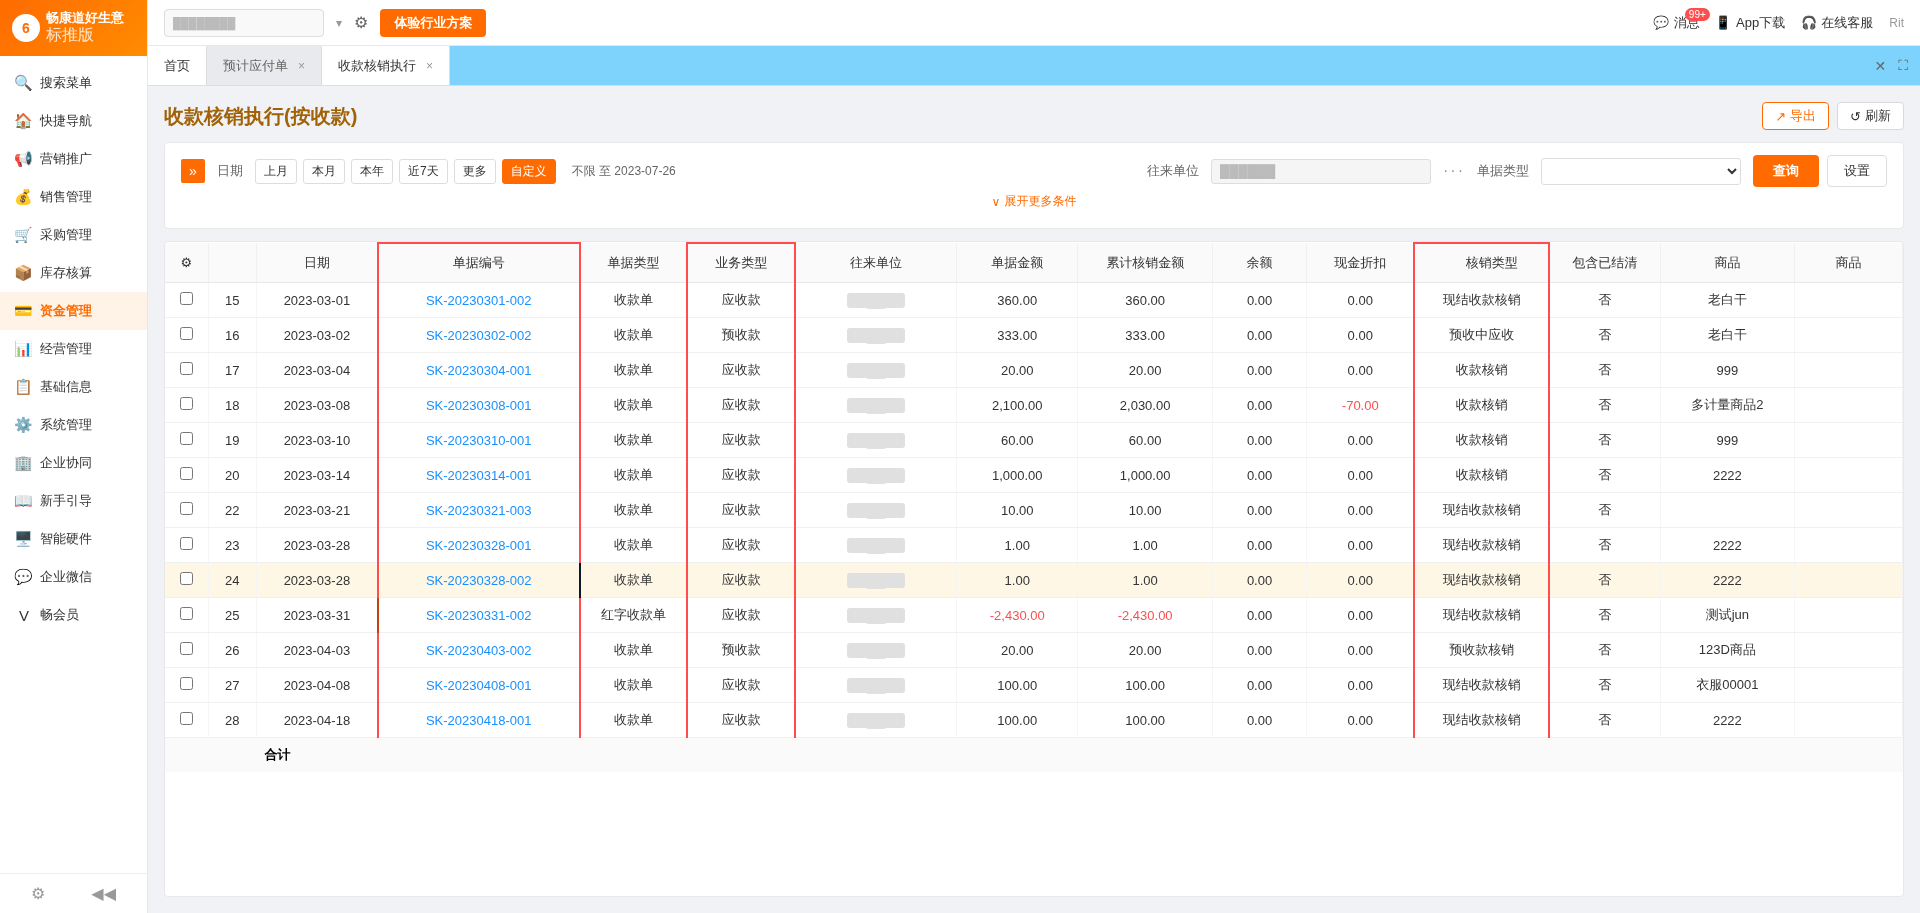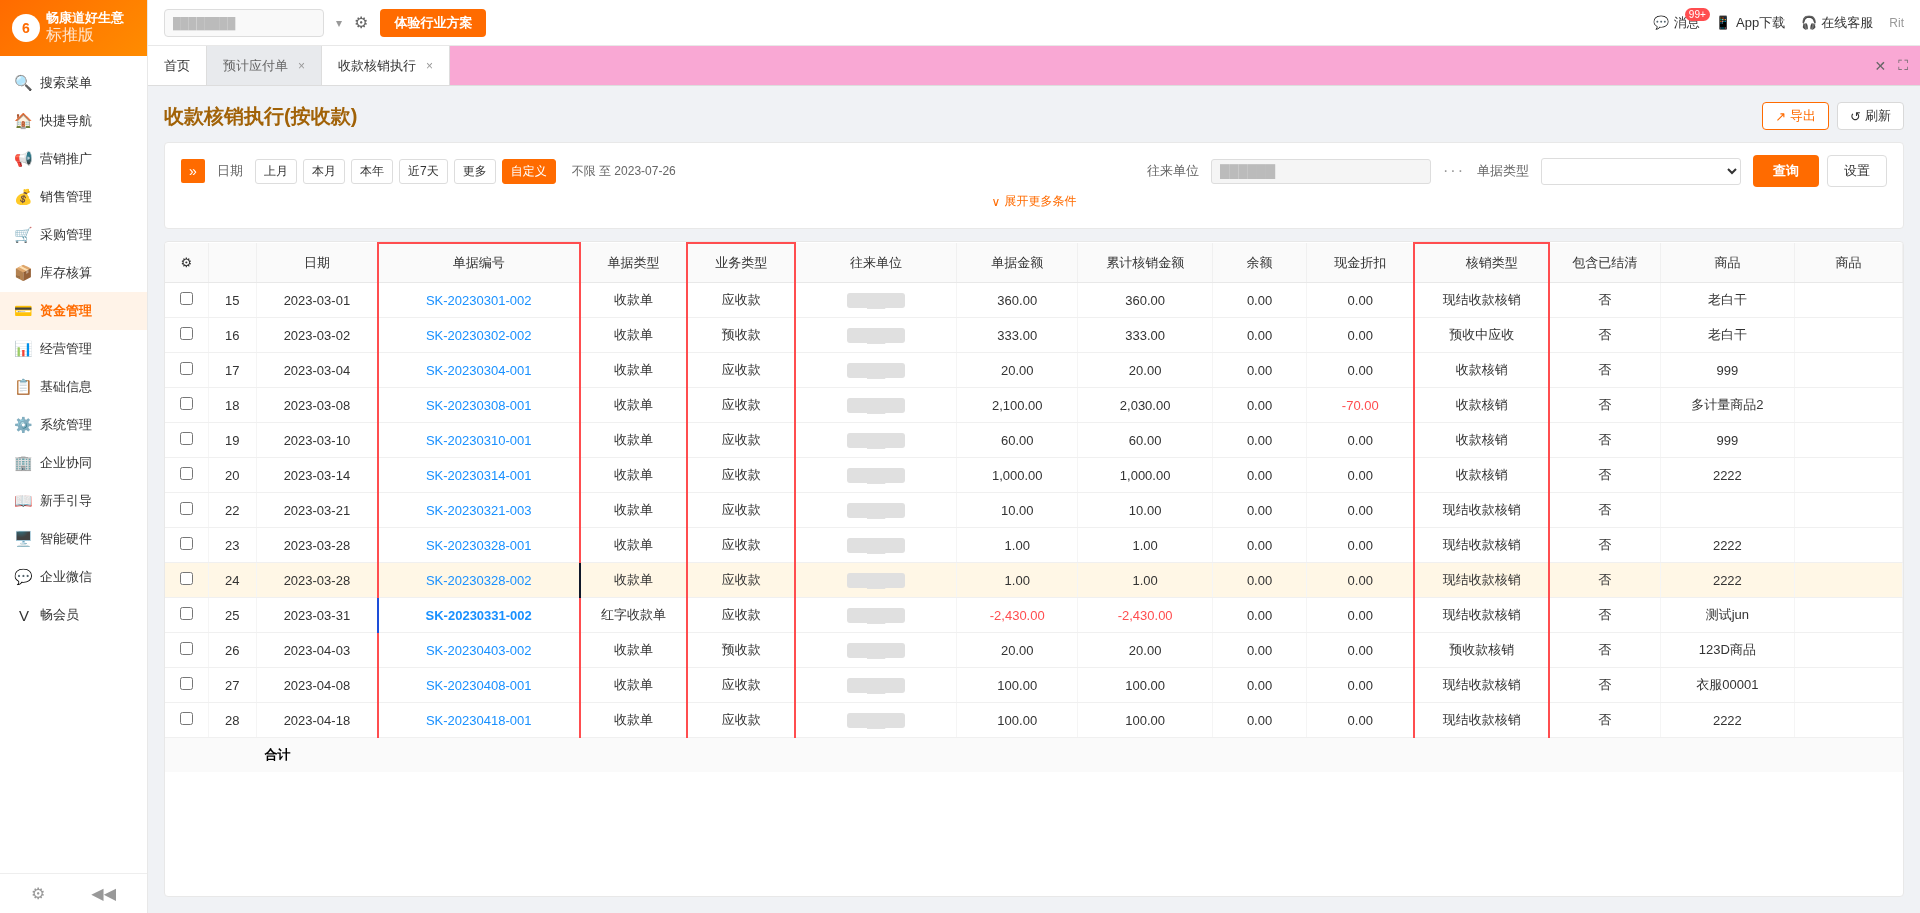--- a/index.html
+++ b/index.html
@@ -69,21 +69,21 @@
       position: absolute; top: -6px; right: -10px;
       background: #ff4d4f; color: #fff; font-size: 10px; border-radius: 8px;
       padding: 1px 4px; min-width: 16px; text-align: center;
     }
     .topbar-app { display: flex; align-items: center; gap: 4px; cursor: pointer; color: #333; font-size: 13px; }
     .topbar-service { display: flex; align-items: center; gap: 4px; cursor: pointer; color: #333; font-size: 13px; }
     .topbar-user { color: #999; font-size: 12px; }
 
     
     .tabbar {
-      height: 40px; background: #f9a8d4;
+      height: 40px; background: #7dd3fc;
       display: flex; align-items: stretch;
       border-bottom: 1px solid #ddd;
     }
     .tab {
       display: flex; align-items: center; gap: 6px;
       padding: 0 16px; cursor: pointer; font-size: 13px;
       border-right: 1px solid #ddd; position: relative;
       color: #666; background: #e8eaed;
     }
     .tab.active { background: #fff; color: #333; font-weight: 500; }
@@ -519,21 +519,21 @@
       <td class="">0.00</td>
       <td style="border-left:2px solid #ff4d4f; border-right:2px solid #ff4d4f;">现结收款核销</td>
       <td>否</td>
       <td>2222</td>
       <td></td>
     </tr>
             <tr>
       <td><input type="checkbox" style=""></td>
       <td>25</td>
       <td>2023-03-31</td>
-      <td style="border-left:2px solid #1d4ed8; border-right:2px solid #ff4d4f;font-weight:bold;"><a class="link">SK-20230331-002</a></td>
+      <td style="border-left:2px solid #c2410c; border-right:2px solid #ff4d4f;"><a class="link">SK-20230331-002</a></td>
       <td>红字收款单</td>
       <td style="border-left:2px solid #ff4d4f; border-right:2px solid #ff4d4f;">应收款</td>
       <td><span style="background:#e0e0e0; color:#e0e0e0; border-radius:3px; padding:0 20px;">██</span></td>
       <td class="negative-cell">-2,430.00</td>
       <td class="negative-cell">-2,430.00</td>
       <td>0.00</td>
       <td class="">0.00</td>
       <td style="border-left:2px solid #ff4d4f; border-right:2px solid #ff4d4f;">现结收款核销</td>
       <td>否</td>
       <td>测试jun</td>

